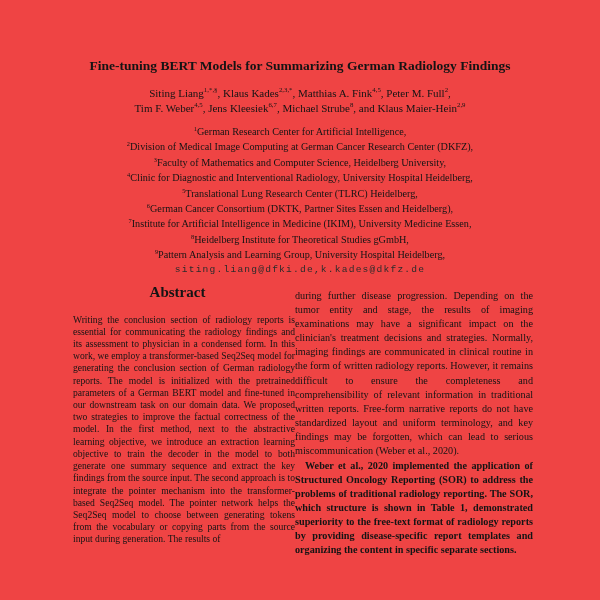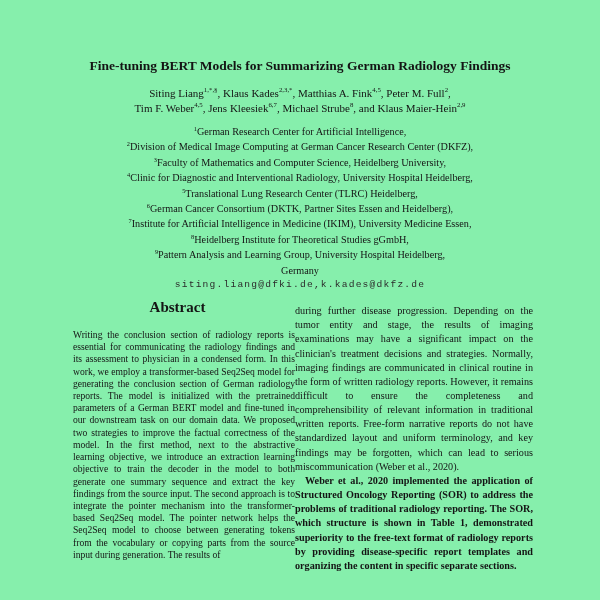--- a/index.html
+++ b/index.html
@@ -1,19 +1,19 @@
 <!DOCTYPE html>
 <html lang="en"><head>
 <meta charset="utf-8">
 <style>
   html,body { margin:0; padding:0; background:#ffffff; }
   .page {
     position:relative;
     width:600px; height:600px;
-    background:#86efac;
+    background:#ef4444;
     color:#141414;
     font-family:"Liberation Serif", serif;
     overflow:hidden;
   }
   .title {
     margin:58px 40px 0 40px;
     text-align:center;
     font-weight:bold;
     font-size:13.5px;
     line-height:16px;
@@ -97,21 +97,20 @@
   <div class="affiliations">
     <div><sup>1</sup>German Research Center for Artificial Intelligence,</div>
     <div><sup>2</sup>Division of Medical Image Computing at German Cancer Research Center (DKFZ),</div>
     <div><sup>3</sup>Faculty of Mathematics and Computer Science, Heidelberg University,</div>
     <div><sup>4</sup>Clinic for Diagnostic and Interventional Radiology, University Hospital Heidelberg,</div>
     <div><sup>5</sup>Translational Lung Research Center (TLRC) Heidelberg,</div>
     <div><sup>6</sup>German Cancer Consortium (DKTK, Partner Sites Essen and Heidelberg),</div>
     <div><sup>7</sup>Institute for Artificial Intelligence in Medicine (IKIM), University Medicine Essen,</div>
     <div><sup>8</sup>Heidelberg Institute for Theoretical Studies gGmbH,</div>
     <div><sup>9</sup>Pattern Analysis and Learning Group, University Hospital Heidelberg,</div>
-    <div>Germany</div>
   </div>
 
   <div class="emails">siting.liang@dfki.de,k.kades@dkfz.de</div>
 
   <div class="columns">
 
     <div class="col-left">
       <div class="abstract-heading">Abstract</div>
       <p class="abstract-text">Writing the conclusion section of radiology reports is essential for communicating the radiology findings and its assessment to physician in a condensed form. In this work, we employ a transformer-based Seq2Seq model for generating the conclusion section of German radiology reports. The model is initialized with the pretrained parameters of a German BERT model and fine-tuned in our downstream task on our domain data. We proposed two strategies to improve the factual correctness of the model. In the first method, next to the abstractive learning objective, we introduce an extraction learning objective to train the decoder in the model to both generate one summary sequence and extract the key findings from the source input. The second approach is to integrate the pointer mechanism into the transformer-based Seq2Seq model. The pointer network helps the Seq2Seq model to choose between generating tokens from the vocabulary or copying parts from the source input during generation. The results of</p>
     </div>

